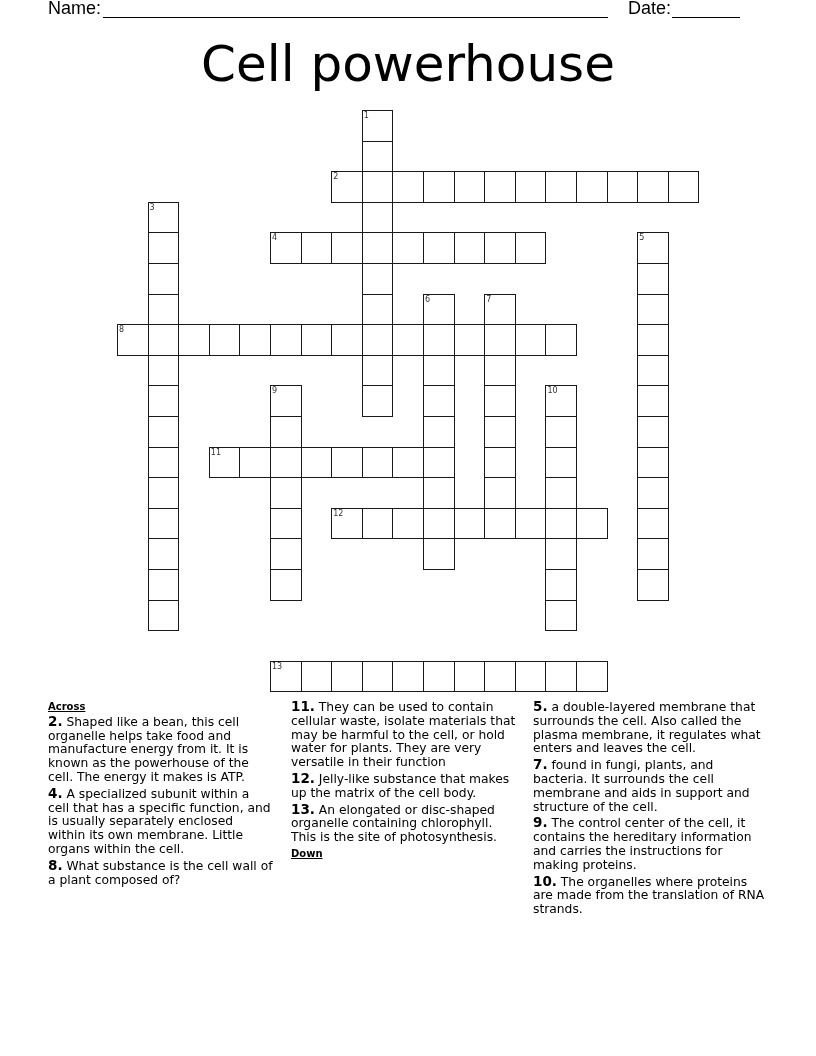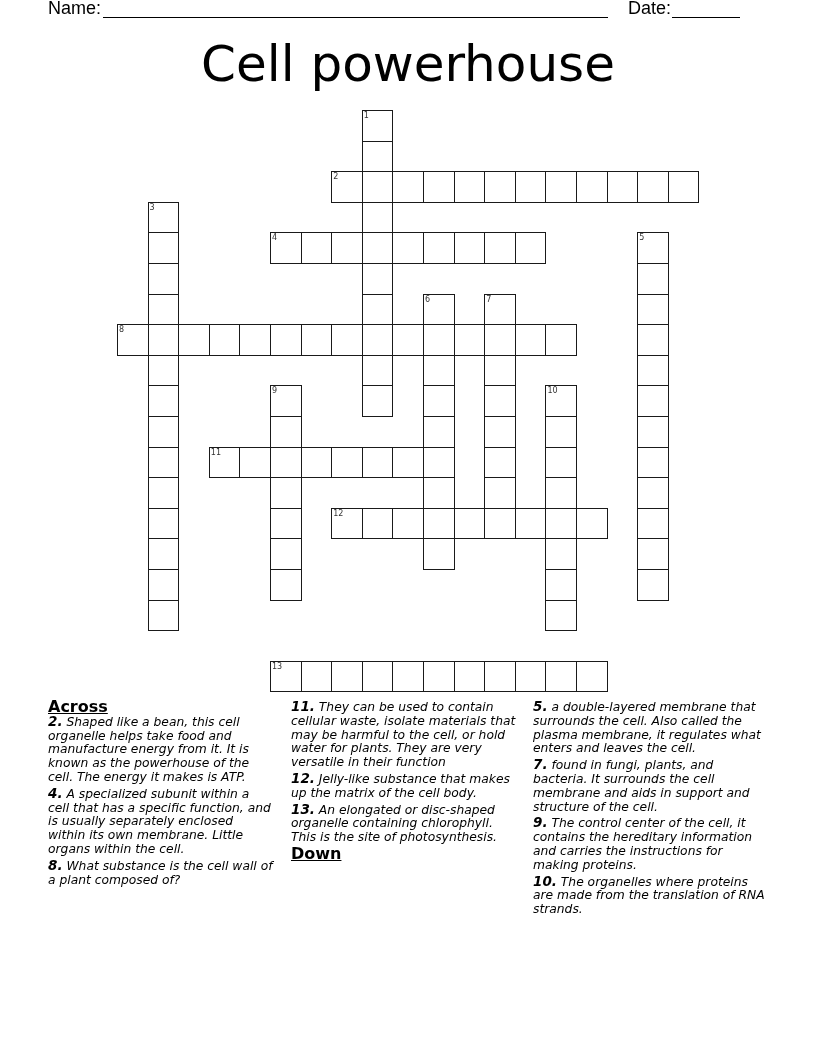--- a/index.html
+++ b/index.html
@@ -26,22 +26,22 @@
       position: absolute; left: 1px; top: 0px;
       font-family: "DejaVu Sans", sans-serif; font-size: 8px; line-height: 9px; color: #333;
     }
     .clues {
       position: absolute; top: 700px;
       font-family: "DejaVu Sans", sans-serif; font-size: 12.3px; line-height: 13.8px;
     }
     .col1 { left: 48px; width: 225px; }
     .col2 { left: 291px; width: 230px; }
     .col3 { left: 533px; width: 235px; }
-    .section-head { text-decoration: underline; font-weight: bold; font-size: 16px; margin-bottom: 1px; }
-    .clue { margin-bottom: 2px; font-style: italic; }
+    .section-head { text-decoration: underline; font-weight: bold; font-size: 10px; margin-bottom: 1px; }
+    .clue { margin-bottom: 2px; }
     .clue .cnum { font-weight: bold; font-size: 13.5px; }
   </style>
 </head>
 <body>
 
 <div class="header-line">
   <span class="name-label">Name:</span>
   <span class="name-blank"></span>
   <span class="date-label">Date:</span>
   <span class="date-blank"></span>

